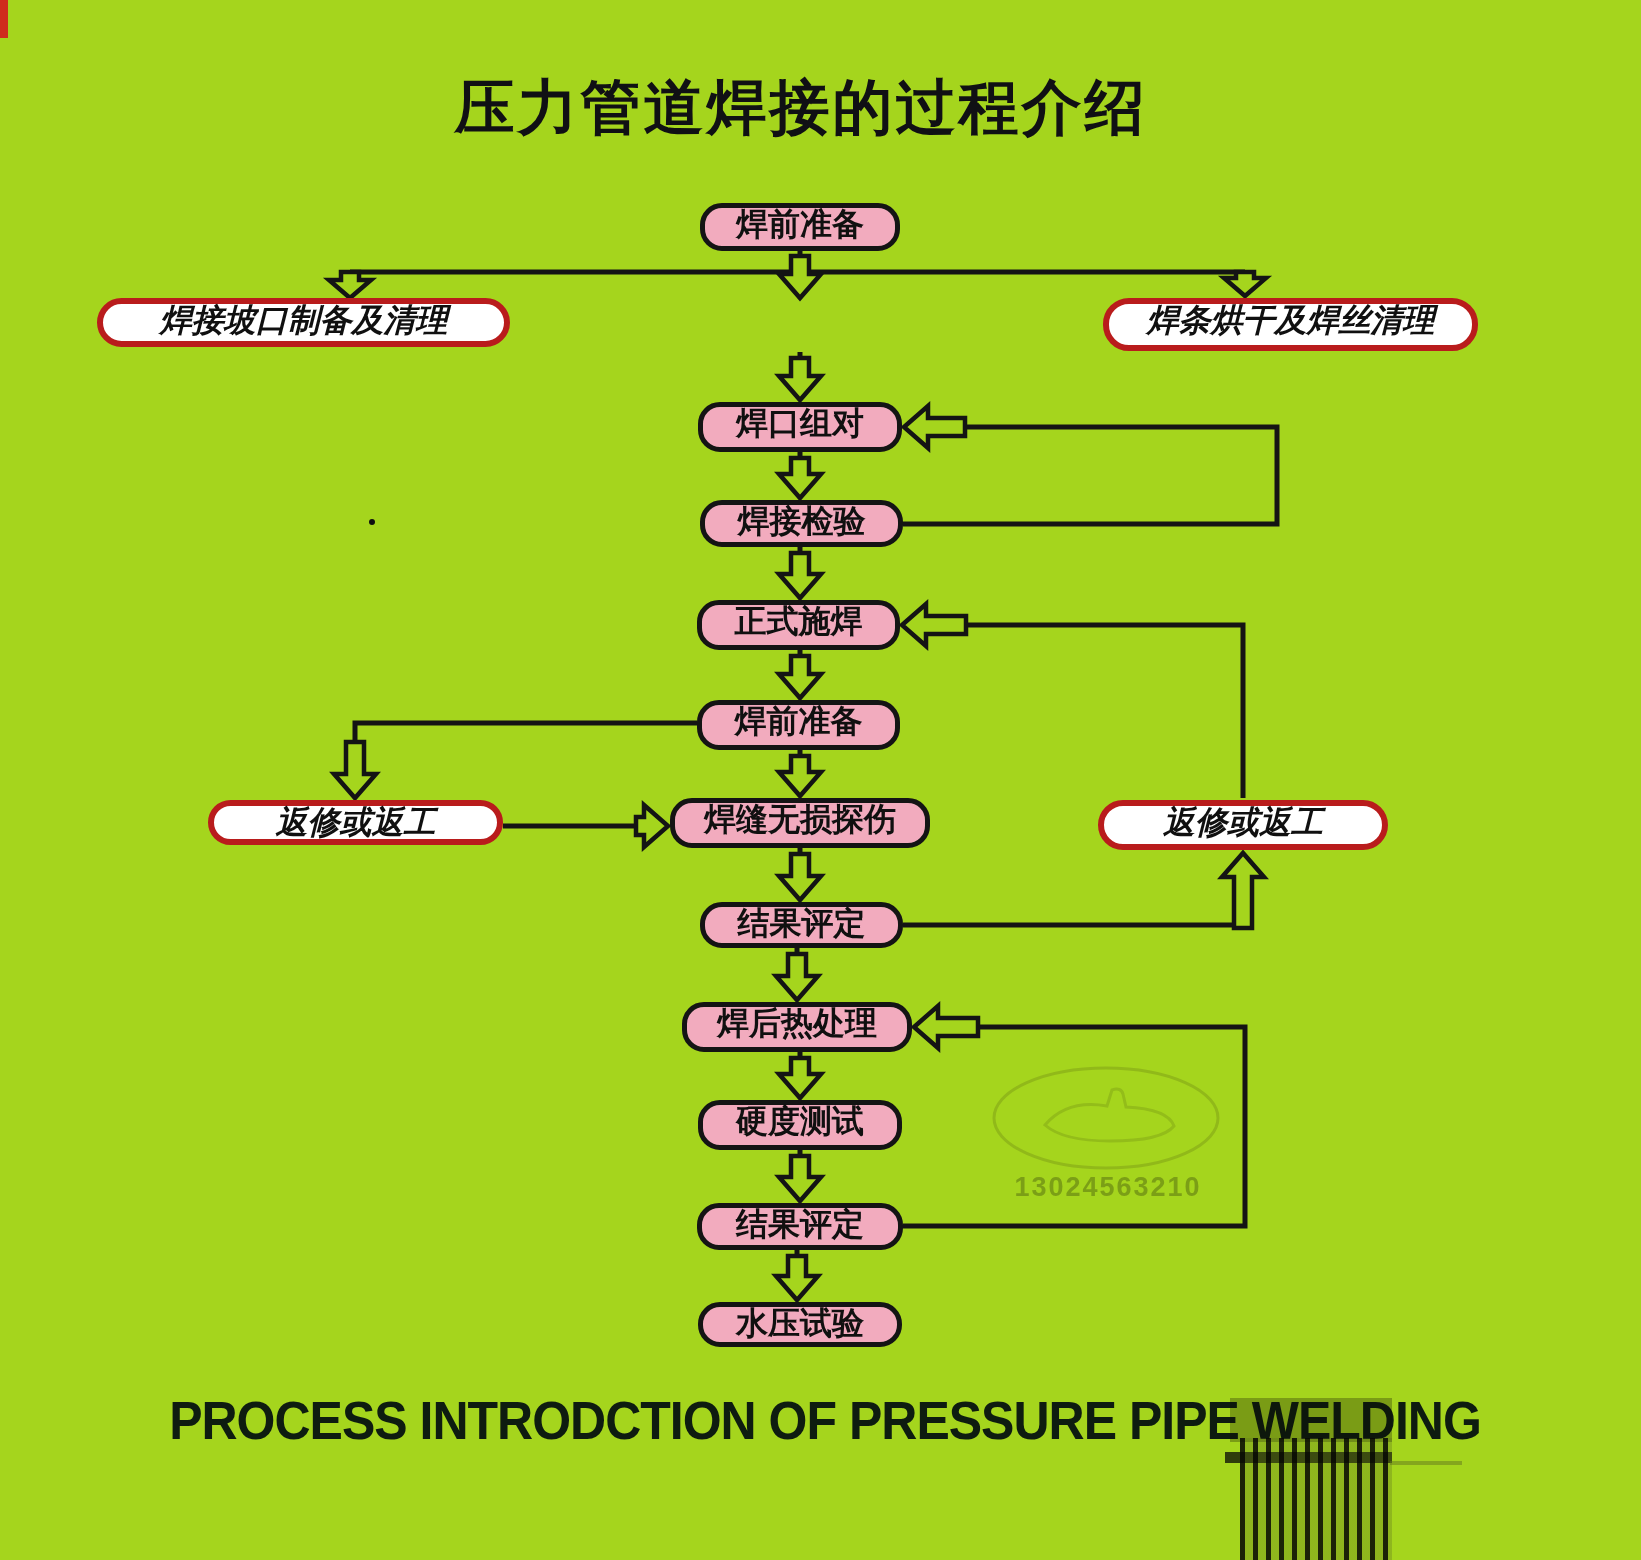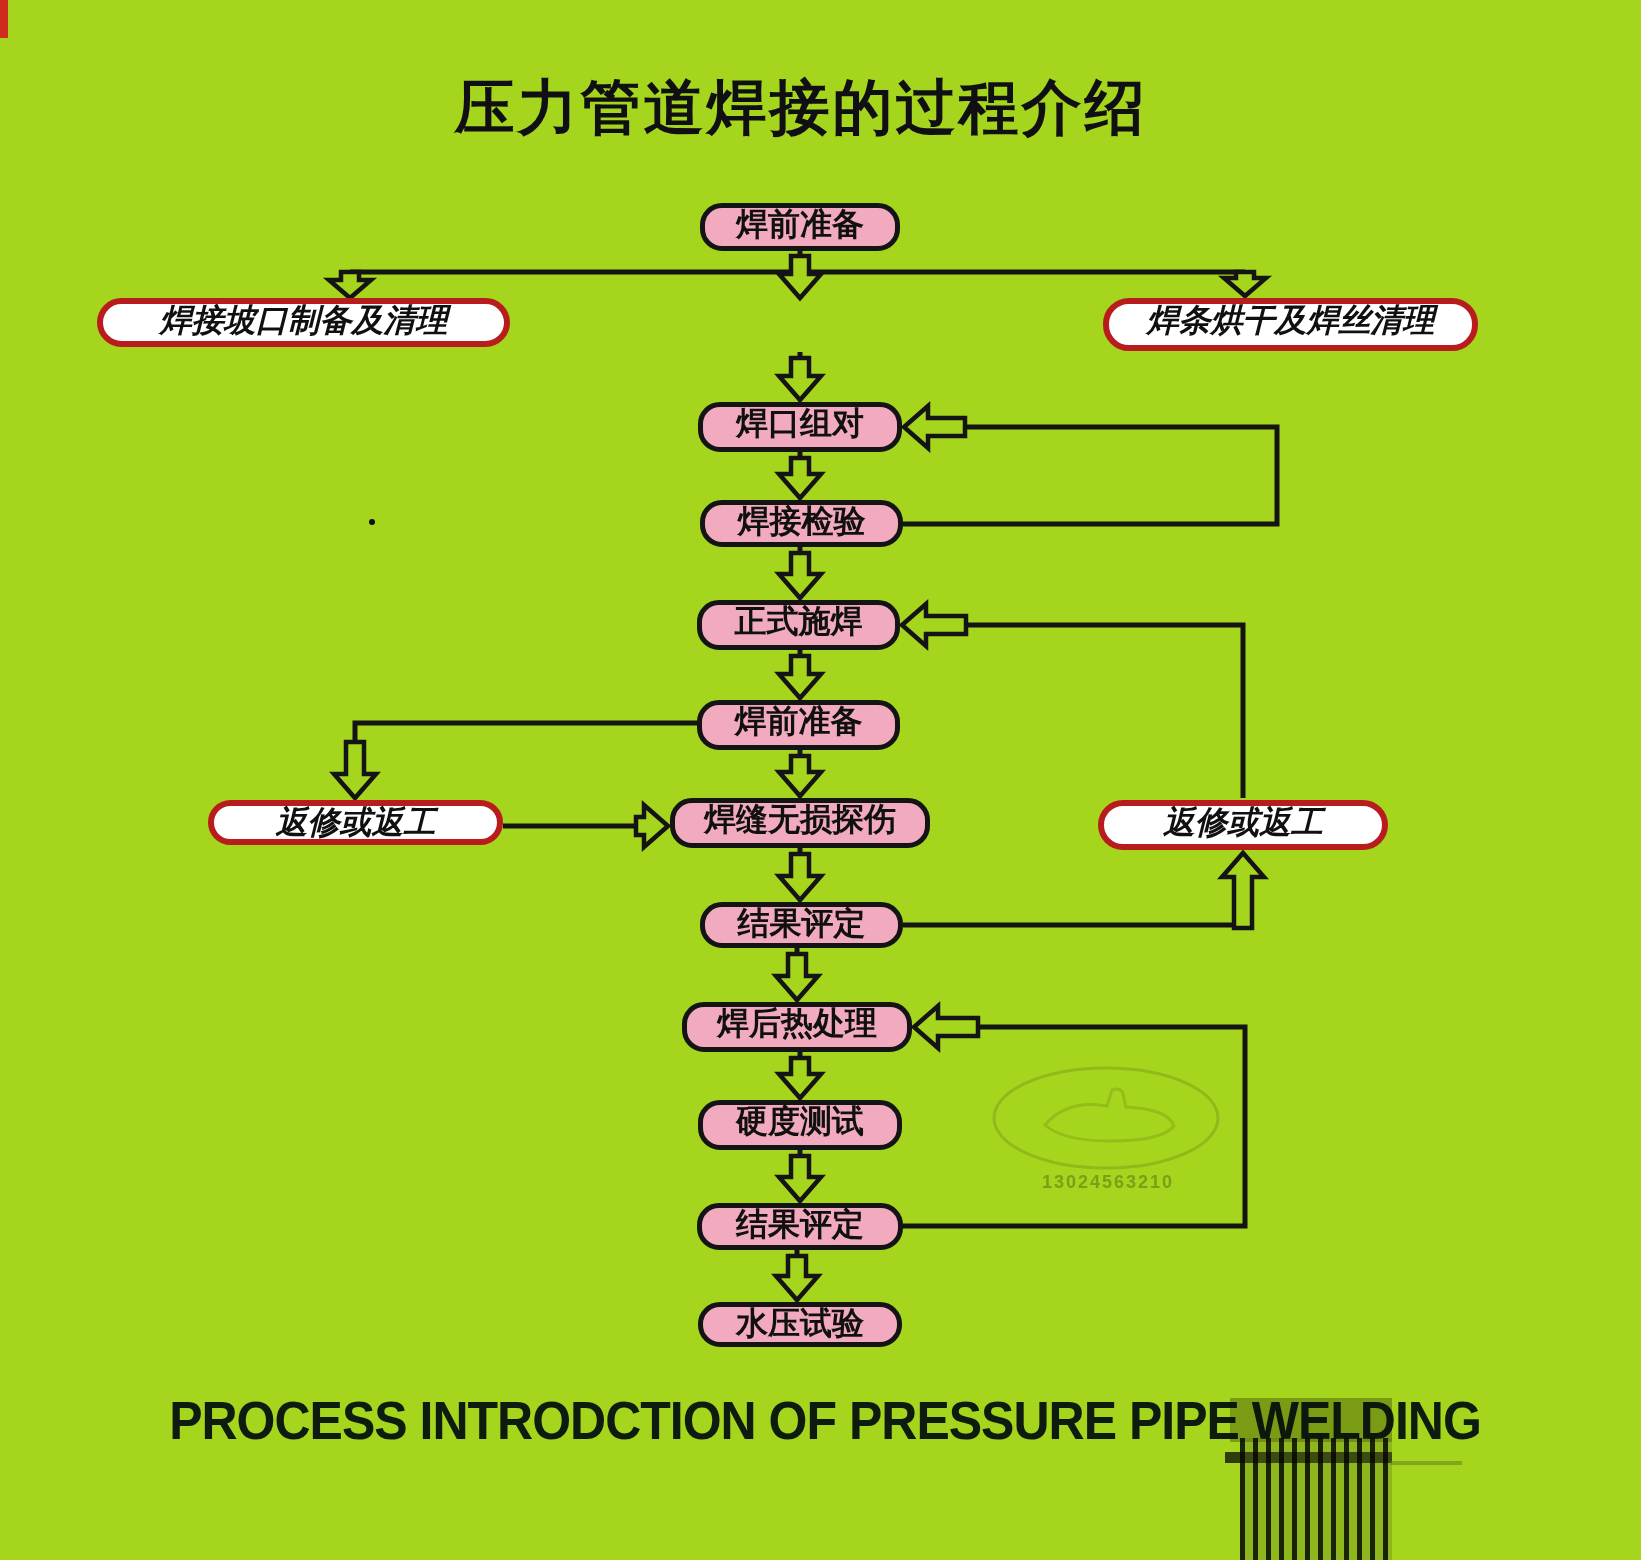--- a/index.html
+++ b/index.html
@@ -24,21 +24,21 @@
     font-size:32px;font-weight:800;color:#101010;white-space:nowrap;line-height:1;
   }
   .node.pink{background:#f2abbe;border:5px solid #141414;border-radius:22px;}
   .node.yellow{background:#ffffff;border:6px solid #b91c1c;border-radius:26px;font-style:italic;}
   svg.wires{position:absolute;left:0;top:0;pointer-events:none;}
   .red-sliver{position:absolute;left:0;top:0;width:8px;height:38px;background:#cf2c1d;}
   .stray-dot{position:absolute;left:369px;top:519px;width:6px;height:6px;border-radius:50%;background:#101010;}
   .watermark{position:absolute;left:960px;top:1045px;width:300px;height:170px;opacity:.45;}
   .watermark-phone{
     position:absolute;left:1008px;top:1172px;width:200px;text-align:center;
-    font-size:18px;font-weight:700;color:rgba(110,140,20,0.75);letter-spacing:2px;
+    font-size:27px;font-weight:700;color:rgba(110,140,20,0.75);letter-spacing:2px;
   }
   .artifact-veil{position:absolute;left:1230px;top:1398px;width:162px;height:44px;background:rgba(10,12,4,0.28);}
   .artifact-smear{position:absolute;left:1225px;top:1452px;width:167px;height:11px;background:rgba(14,17,7,0.78);}
   .artifact-smear2{position:absolute;left:1390px;top:1461px;width:72px;height:4px;background:rgba(100,120,30,0.5);}
   .artifact-stripes{
     position:absolute;left:1240px;top:1438px;width:152px;height:122px;
     background:repeating-linear-gradient(90deg,rgba(8,10,4,0.88) 0 5px,rgba(90,110,30,0.30) 5px 13px);
   }
 </style>
 </head>

